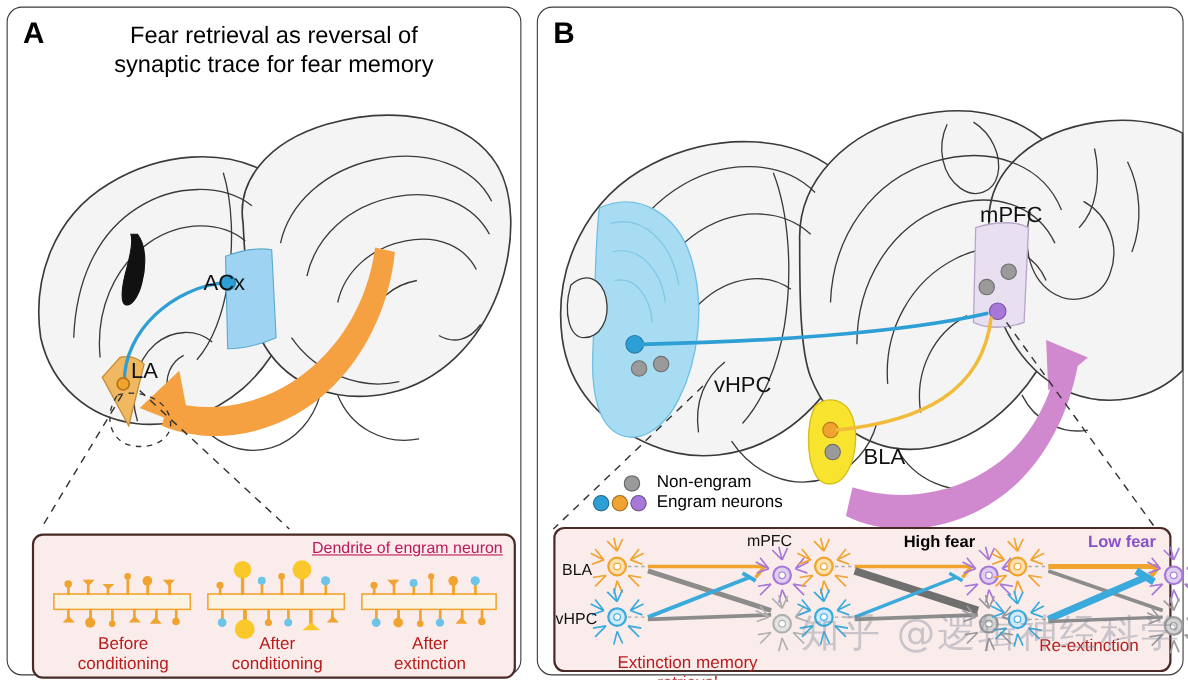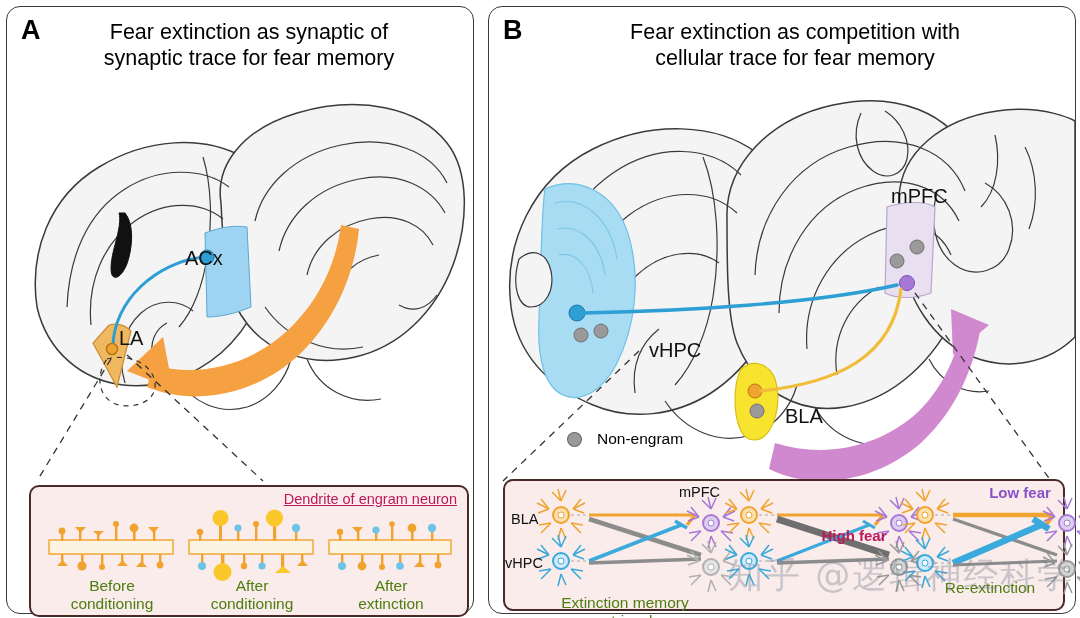--- a/index.html
+++ b/index.html
@@ -28,39 +28,39 @@
   .leg-dots{display:flex;align-items:center;gap:2px;width:58px;}
   .leg-dot{width:13px;height:13px;border-radius:50%;border:1px solid rgba(0,0,0,.35);}
   .leg-txt{font-size:15.5px;}
 
   
   .inset{position:absolute;background:#f9ecea;border:2px solid #4a2a26;border-radius:10px;}
   #inset-a{left:22px;top:478px;width:436px;height:128px;}
   #inset-b{left:502px;top:478px;width:560px;height:128px;}
   .inset-title{position:absolute;font-size:14.5px;color:#be185d;text-decoration:underline;}
   .sub-label{position:absolute;text-align:center;font-size:15.5px;line-height:1.14;
-             white-space:pre-line;color:#4d7c0f;}
+             white-space:pre-line;color:#b91c1c;}
   .fear-label{position:absolute;text-align:center;font-size:15px;font-weight:bold;white-space:nowrap;}
   .circ-label{position:absolute;font-size:14.5px;color:#111;white-space:nowrap;}
 
   
   #watermark{position:absolute;left:700px;top:552px;font-size:35px;letter-spacing:2px;
              color:#7c8496;opacity:.38;white-space:nowrap;
              font-family:"DejaVu Sans",sans-serif;pointer-events:none;margin-left:28px;}
 </style>
 </head>
 <body>
 
 <div class="fig">
 
   <div class="panel" id="panel-a">
 
     <div class="panel-letter" style="left:14px;top:8px;">A</div>
 
-    <div class="panel-title" style="left:42px;top:12px;width:400px;">Fear extinction as synaptic of
+    <div class="panel-title" style="left:42px;top:12px;width:400px;">Fear retrieval as reversal of
 synaptic trace for fear memory</div>
 
     <svg class="layer" viewBox="0 0 466 606">
       <g fill="#f4f4f4" stroke="#3a3a3a" stroke-width="1.5" stroke-linejoin="round">
 
         <path d="M30 300 C22 246 42 190 92 160 C140 131 196 128 236 150
                  C262 165 272 196 268 232 C264 276 246 318 214 346
                  C186 370 150 382 116 378 C74 373 40 344 30 300 Z"></path>
 
         <path d="M214 196 C208 158 236 122 290 106 C352 88 412 100 440 136
@@ -224,22 +224,20 @@
 conditioning</div>
       <div class="sub-label" style="left:298px;top:90px;width:124px;">After
 extinction</div>
     </div>
   </div>
 
   <div class="panel" id="panel-b">
 
     <div class="panel-letter" style="left:14px;top:8px;">B</div>
 
-    <div class="panel-title" style="left:56px;top:12px;width:500px;">Fear extinction as competition with
-cellular trace for fear memory</div>
 
     <svg class="layer" viewBox="0 0 586 606">
       <g fill="#f4f4f4" stroke="#3a3a3a" stroke-width="1.5" stroke-linejoin="round">
 
         <path d="M22 300 C14 236 44 172 104 142 C162 113 228 116 268 146
                  C300 170 310 212 302 258 C292 312 262 360 222 386
                  C186 409 142 414 104 398 C58 379 28 346 22 300 Z"></path>
 
         <path d="M238 212 C236 158 280 112 344 98 C408 84 462 106 482 152
                  C500 194 492 250 470 300 C446 354 404 392 356 400
@@ -319,20 +317,28 @@
     <div class="rlabel" style="left:160px;top:332px;">vHPC</div>
     <div class="rlabel" style="left:296px;top:398px;">BLA</div>
     <div class="rlabel" style="left:402px;top:178px;">mPFC</div>
 
     <div id="legend" style="left:50px;top:423px;">
       <div class="leg-row">
         <span class="leg-dots">
           <span class="leg-dot" style="background:#9a9a9a;margin-left:28px;"></span>
         </span>
         <span class="leg-txt">Non-engram</span>
+      </div>
+      <div class="leg-row">
+        <span class="leg-dots">
+          <span class="leg-dot" style="background:#2e9fd4;"></span>
+          <span class="leg-dot" style="background:#f0a32e;"></span>
+          <span class="leg-dot" style="background:#a878d8;"></span>
+        </span>
+        <span class="leg-txt">Engram neurons</span>
       </div>
     </div>
 
     <div class="inset" id="inset-b" style="left:14px;top:472px;width:558px;height:128px;">
 
       <svg class="layer" viewBox="0 0 558 128">
         <defs>
           <g id="neuron">
             <g stroke-width="1.5" fill="none">
               <path d="M0 -14 L-3 -26 M0 -14 L5 -25 M0 -14 L-9 -23"></path>
@@ -424,21 +430,21 @@
           <g stroke="#9a9a9a" fill="#d2d2d2">
               <use href="#neuron" x="562" y="88"></use>
             </g>
         </g>
       </svg>
 
       <div class="circ-label" style="left:6px;top:30px;">BLA</div>
       <div class="circ-label" style="left:0px;top:74px;">vHPC</div>
       <div class="circ-label" style="left:174px;top:3px;">mPFC</div>
 
-      <div class="fear-label" style="left:284px;top:3px;width:130px;color:#be185d;margin-top:43px;">High fear</div>
+      <div class="fear-label" style="left:284px;top:3px;width:130px;color:#000000;">High fear</div>
       <div class="fear-label" style="left:450px;top:3px;width:130px;color:#8a52c8;">Low fear</div>
 
       <div class="sub-label" style="left:30px;top:90px;width:180px;margin-top:23px;">Extinction memory
 retrieval</div>
       <div class="sub-label" style="left:410px;top:98px;width:150px;">Re-extinction</div>
     </div>
   </div>
 
   <div id="watermark">知乎 @逻辑神经科学</div>
 

